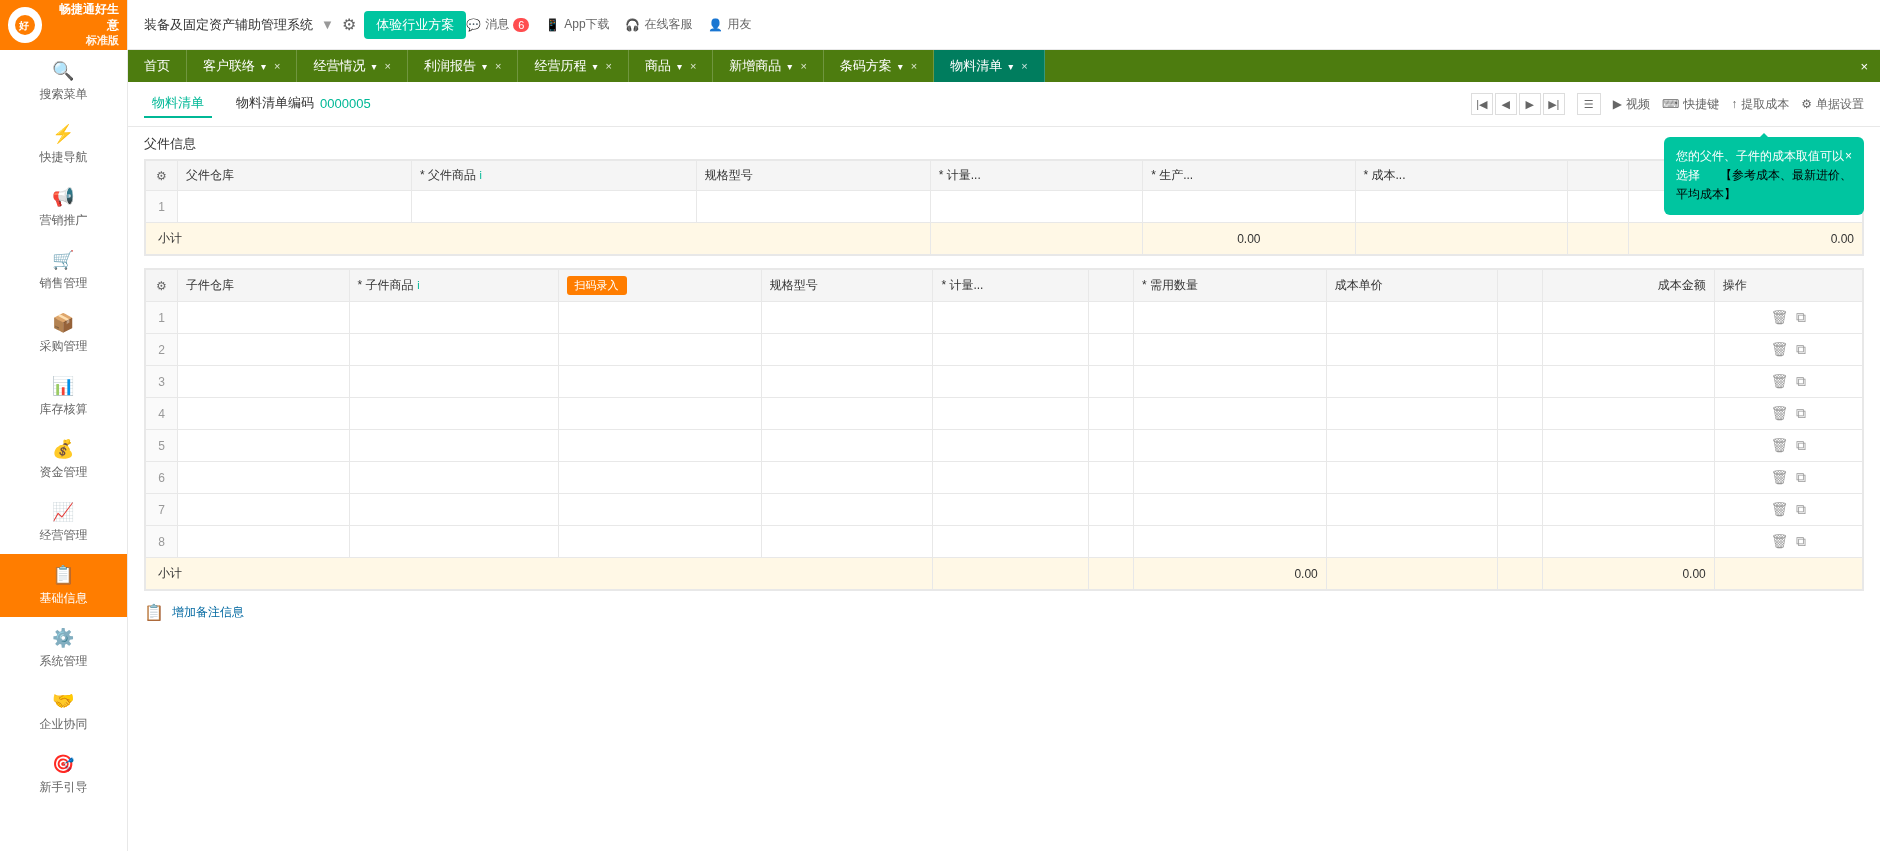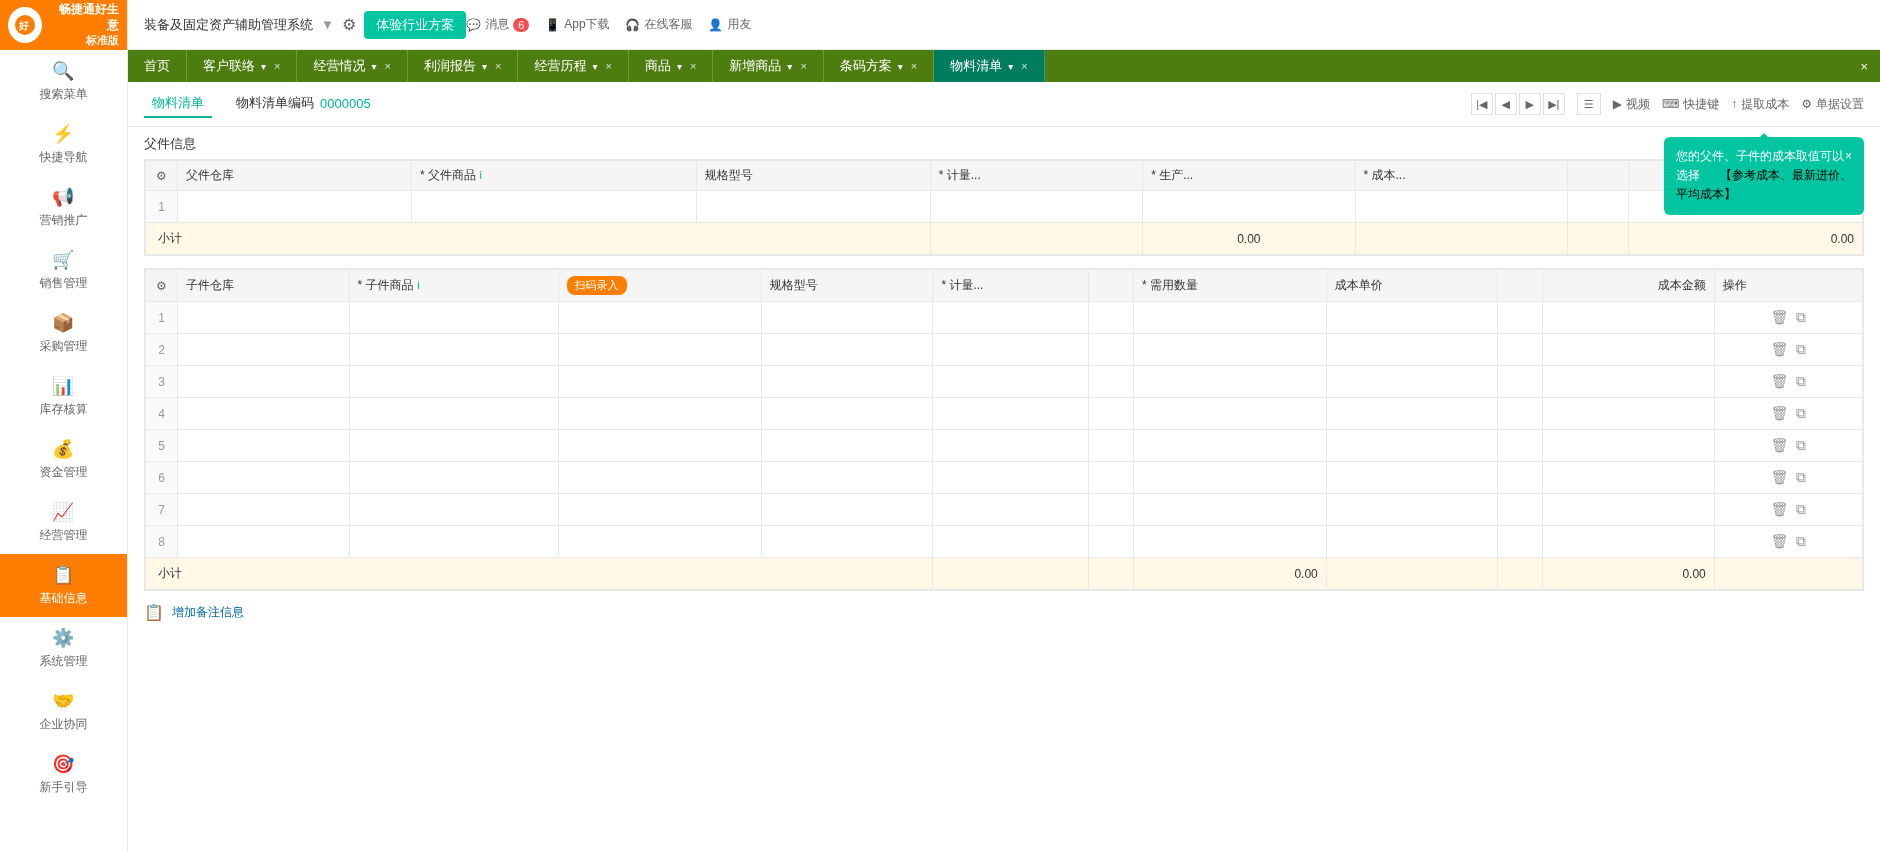--- a/index.html
+++ b/index.html
@@ -51,21 +51,21 @@
 
     
     .table-wrap { border: 1px solid #e8e8e8; overflow: auto; }
     table { width: 100%; border-collapse: collapse; font-size: 12px; }
     th { background: #f5f5f5; border: 1px solid #e8e8e8; padding: 6px 8px; text-align: left; white-space: nowrap; color: #333; font-weight: normal; }
     td { border: 1px solid #e8e8e8; padding: 4px 8px; color: #333; height: 32px; }
     tr.subtotal td { background: #fff8e6; font-weight: 500; }
     .col-num { width: 32px; text-align: center; background: #fafafa; color: #999; }
     .col-settings { width: 32px; text-align: center; }
     .settings-icon { color: #666; cursor: pointer; }
-    .scan-btn { background: #ff7d00; color: #fff; border: none; border-radius: 8px; padding: 2px 8px; font-size: 11px; cursor: pointer; text-align: center; }
+    .scan-btn { background: #ff7d00; color: #fff; border: none; border-radius: 3px; padding: 2px 8px; font-size: 11px; cursor: pointer; text-align: center; }
     .op-btn { background: none; border: none; cursor: pointer; color: #999; font-size: 14px; padding: 2px; }
 
     
     .tooltip-box { position: absolute; top: 90px; right: 200px; background: #00c5a0; color: #fff; border-radius: 6px; padding: 10px 12px; font-size: 12px; width: 200px; line-height: 1.6; z-index: 100; }
     .tooltip-box::before { content: ''; position: absolute; top: -8px; left: 50%; transform: translateX(-50%); border: 4px solid transparent; border-bottom-color: #00c5a0; }
     .tooltip-close { float: right; cursor: pointer; font-size: 12px; }
     .tooltip-highlight { color: #000000; margin-left: 20px; }
 
     
     .content-scroll { flex: 1; overflow-y: auto; }

